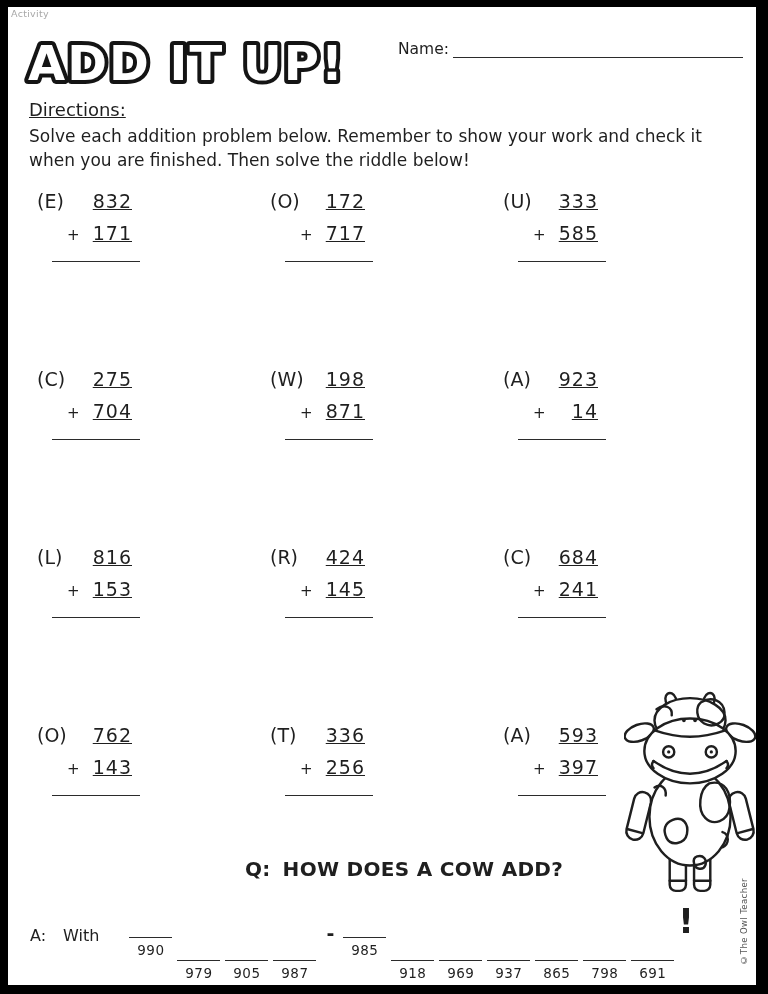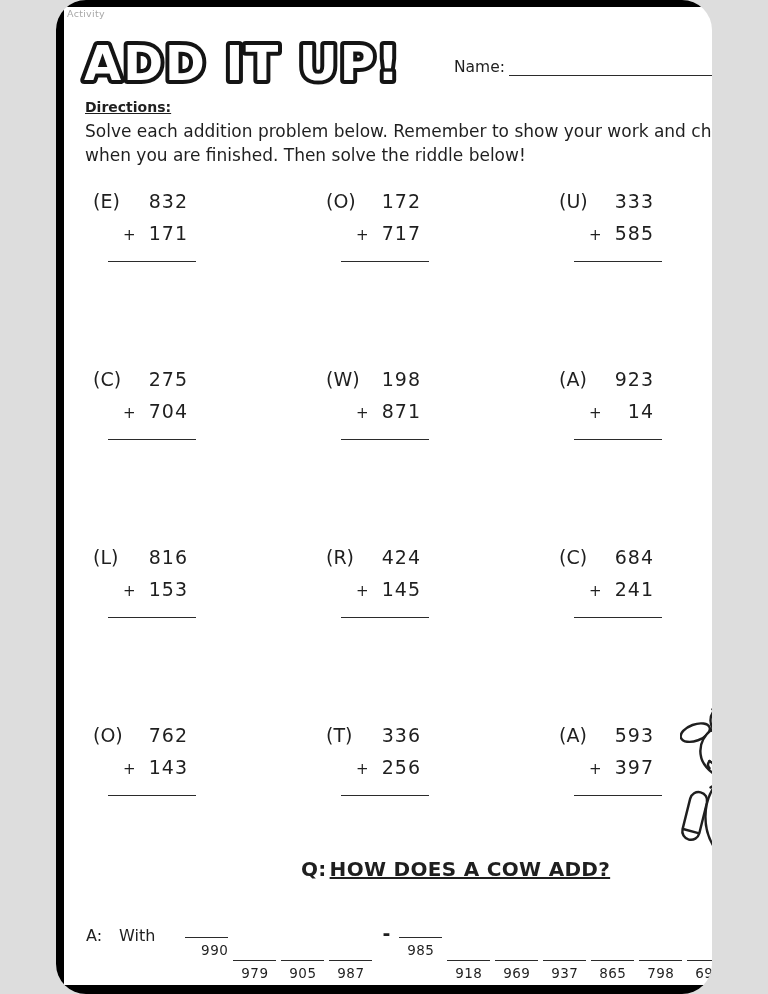--- a/index.html
+++ b/index.html
@@ -1,61 +1,61 @@
 <!DOCTYPE html>
 <html><head>
 <meta charset="utf-8">
 <style>
   html,body { margin:0; padding:0; }
   body { font-family: "DejaVu Sans", sans-serif; color:#1f1f1f; background:#dddddd; }
-  .sheet { position:relative; width:656px; height:994px; background:#ffffff; overflow:hidden; margin:0 auto;border-radius:30px; }
+  .sheet { position:relative; width:768px; height:994px; background:#ffffff; overflow:hidden; margin:0 auto; }
 
   
   .b-top    { position:absolute; left:0; top:0; width:768px; height:7px;  background:#000; }
   .b-left   { position:absolute; left:0; top:0; width:8px;  height:994px; background:#000; }
   .b-right  { position:absolute; left:756px; top:0; width:12px; height:994px; background:#000; }
   .b-bottom { position:absolute; left:0; top:985px; width:768px; height:9px; background:#000; }
 
   .activity-label { position:absolute; left:11px; top:8px; font-size:9.5px; color:#a8a8a8; letter-spacing:0.3px; }
 
   .title-wrap { position:absolute; left:26px; top:24px; }
   .title-wrap svg { overflow:visible; }
   .bubble-text { font-family:"DejaVu Sans", sans-serif; font-size:48px; font-weight:800;
                  fill:#ffffff; stroke:#141414; stroke-width:8px; paint-order:stroke;
                  stroke-linejoin:round; letter-spacing:2px; }
 
-  .name-row { position:absolute; left:398px; top:58px; display:flex; align-items:flex-end;justify-content:flex-end; }
+  .name-row { position:absolute; left:398px; top:40px; display:flex; align-items:flex-end;justify-content:flex-end; }
   .name-label { font-size:15.5px; }
   .name-line { width:290px; height:17px; border-bottom:1.7px solid #2b2b2b; margin-left:4px; }
 
   .directions { position:absolute; left:29px; top:99px; width:676px; }
-  .directions-heading { font-size:14px; font-weight:bold; text-decoration:underline; }
+  .directions-heading { font-size:18px; font-weight:normal; text-decoration:underline; }
   .directions-body { margin-top:4px; font-size:17px; line-height:1.42; }
 
   .problems { position:absolute; left:30px; top:190px; display:grid;
               grid-template-columns:233px 233px 230px; grid-auto-rows:86px; row-gap:92px; }
   .problem { width:103px; margin-left:7px; font-size:19px; }
   .p-top, .p-bottom { display:flex; justify-content:space-between; align-items:baseline; height:32px; }
   .p-bottom { padding-left:30px; }
-  .p-num { padding-right:8px; letter-spacing:1px; }
+  .p-num { padding-right:8px; letter-spacing:1px;text-decoration:underline; }
   .p-plus { font-size:15px; }
   .sum-line { border-bottom:1.8px solid #2b2b2b; margin-left:15px; margin-top:7px; }
 
   .cow-wrap { position:absolute; left:624px; top:690px; width:132px; height:208px; }
 
   .riddle-q { position:absolute; left:245px; top:857px; font-size:20px; font-weight:bold; letter-spacing:0.3px; }
-  .riddle-q .q-text { margin-left:3px;text-decoration:underline; }
+  .riddle-q .q-text { margin-left:12px; }
 
   .answer-row { position:absolute; left:30px; top:916px; display:flex; align-items:flex-start; }
   .a-label, .a-prefix { font-size:16px; padding-top:10px; }
   .a-prefix { margin-left:17px; }
   .blank { width:43px; margin-top:21px; border-top:1.7px solid #2b2b2b; padding-top:4px;
            text-align:center; font-size:13.5px; letter-spacing:0.5px; }
   .blank + .blank { margin-left:5px;margin-top:44px; }
-  .ml-30 { margin-left:30px;text-align:right; }
+  .ml-30 { margin-left:30px; }
   .ml-46 { margin-left:46px; }
   .dash { font-size:19px; font-weight:bold; padding-top:6px; margin:0 9px 0 10px; }
   .excl { font-size:34px; line-height:34px; margin-top:-12px; margin-left:4px; font-weight:600; }
 
   .credit { position:absolute; left:739px; top:878px; font-size:8.5px; color:#555;
             writing-mode:vertical-rl; transform:rotate(180deg); letter-spacing:0.4px; }
 </style>
 </head>
 <body>
 

